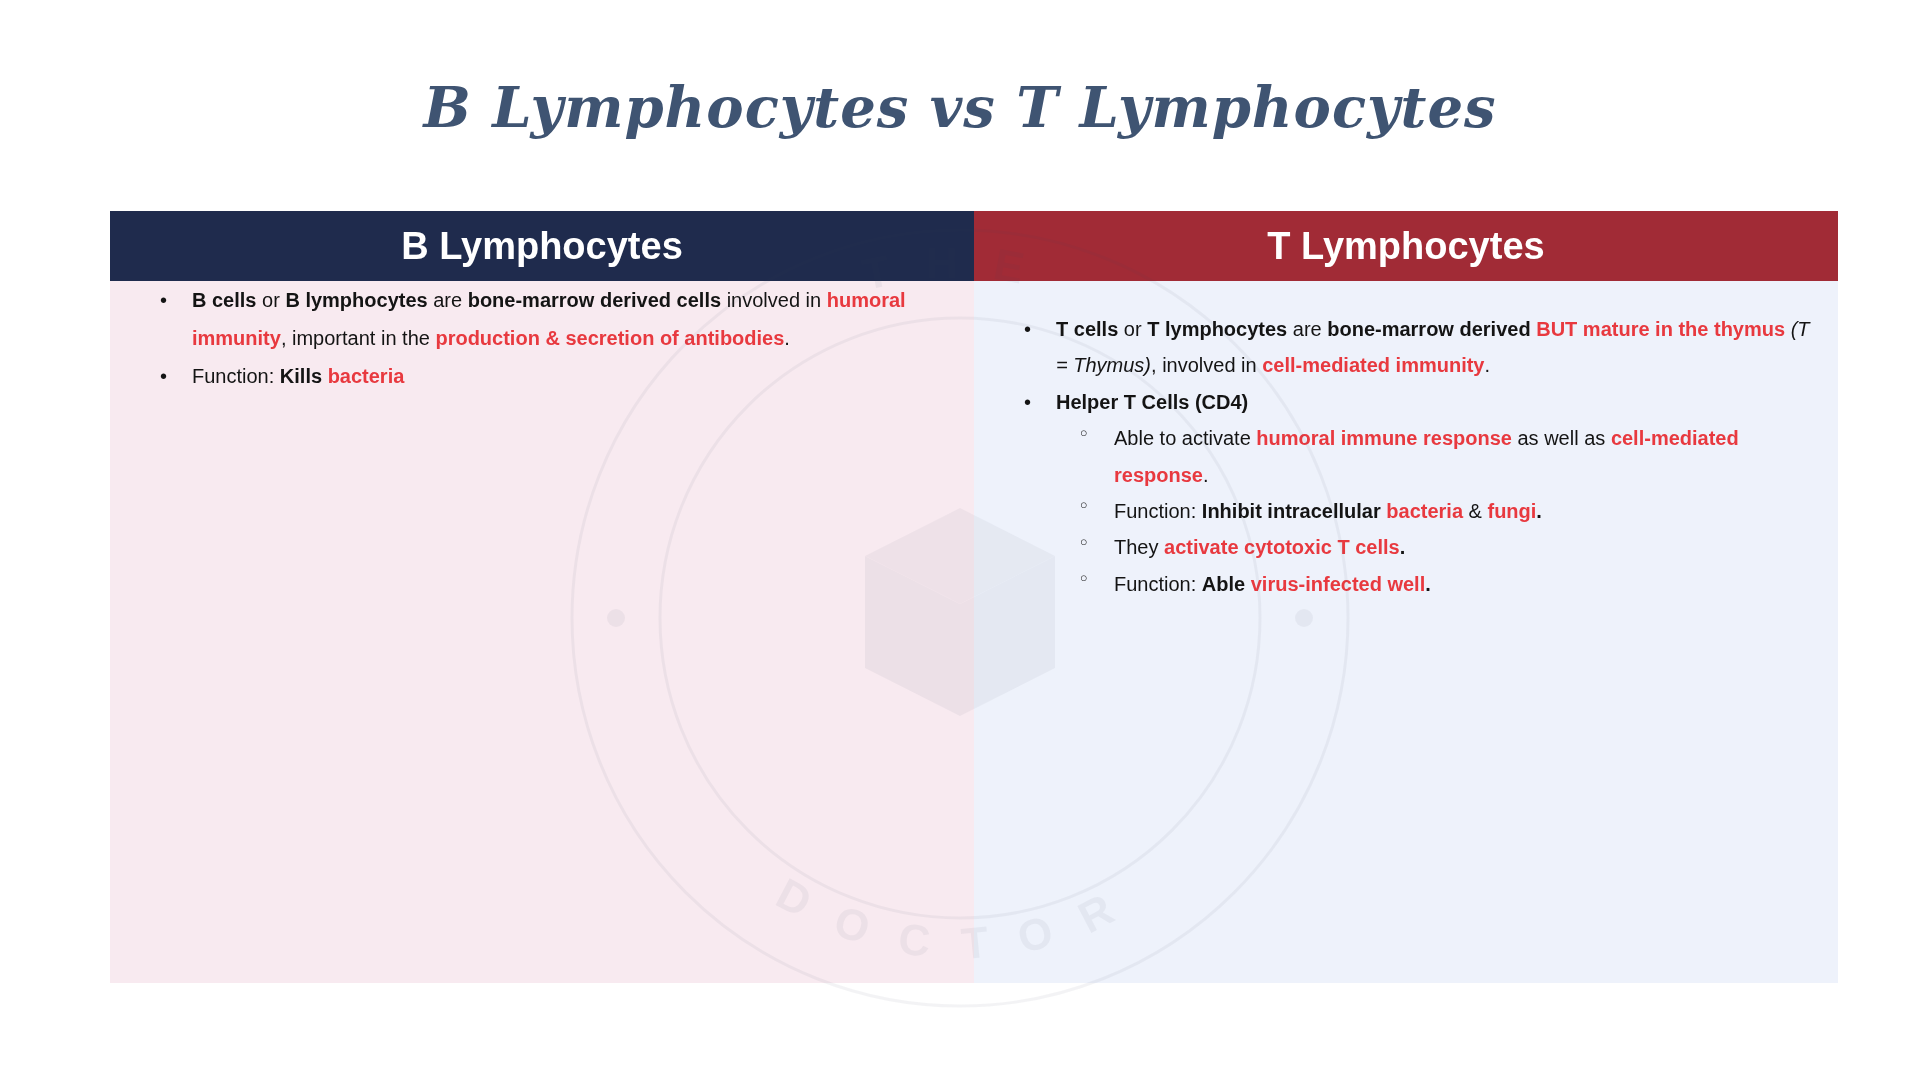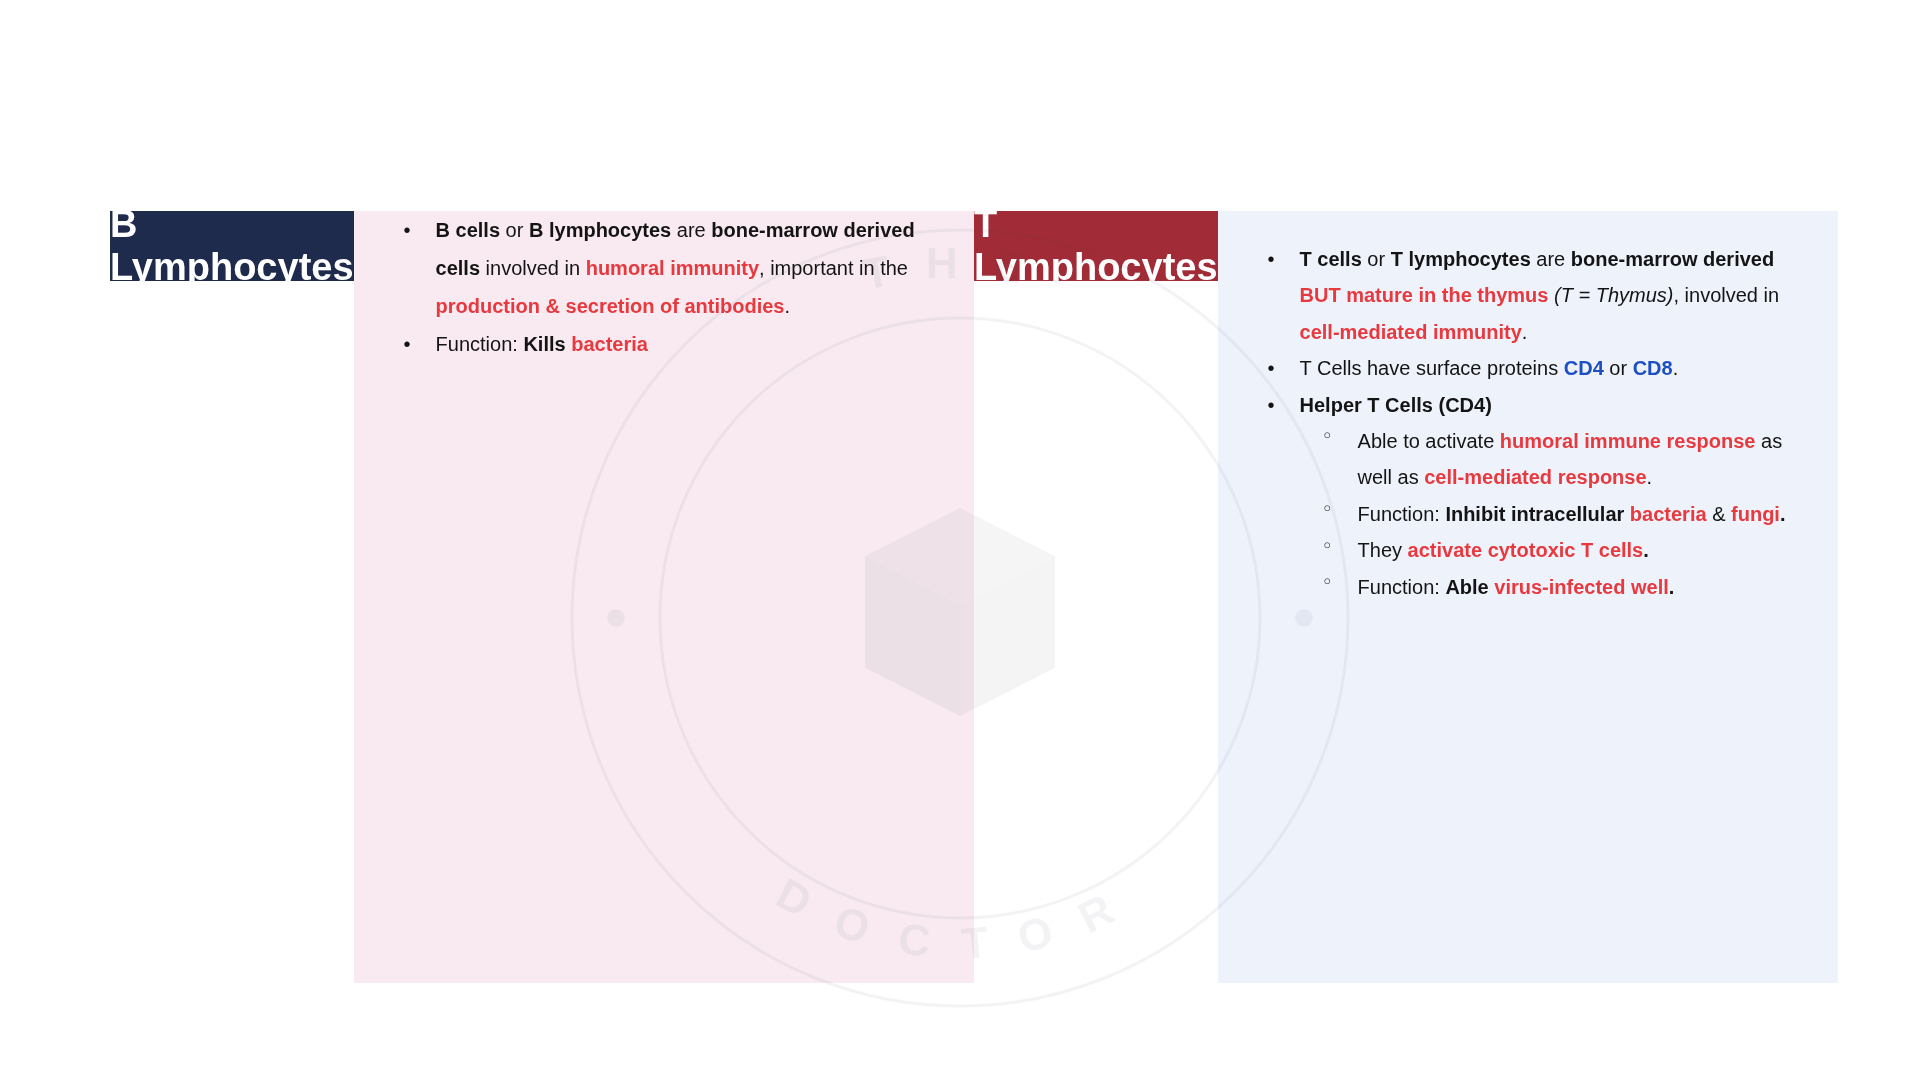--- a/index.html
+++ b/index.html
@@ -33,21 +33,21 @@
     position: absolute;
     left: 110px;
     top: 211px;
     width: 1728px;
     height: 772px;
     display: flex;
   }
   .col {
     width: 50%;
     display: flex;
-    flex-direction: row;
+    flex-direction: column;
   }
   .header {
     height: 70px;
     flex: 0 0 70px;
     display: flex;
     align-items: center;
     justify-content: center;
     color: #ffffff;
     font-weight: 700;
     font-size: 38px;
@@ -111,37 +111,37 @@
     transform: translate(-50%, -50%);
     opacity: 0.055;
     pointer-events: none;
   }
 </style>
 </head>
 <body>
 
 <div class="slide">
 
+  <h1 class="title">B Lymphocytes vs T Lymphocytes</h1>
 
   <div class="table">
     <div class="col">
       <div class="header navy">B Lymphocytes</div>
       <div class="body left-body">
         <ul class="bullets">
             <li class="lvl1"><span class="s-b">B cells</span><span class="s-p"> or </span><span class="s-b">B lymphocytes</span><span class="s-p"> are </span><span class="s-b">bone-marrow derived cells</span><span class="s-p"> involved in </span><span class="s-r">humoral immunity</span><span class="s-p">, important in the </span><span class="s-r">production &amp; secretion of antibodies</span><span class="s-p">.</span></li>
             <li class="lvl1"><span class="s-p">Function: </span><span class="s-b">Kills </span><span class="s-r">bacteria</span></li>
           </ul>
       </div>
     </div>
     <div class="col">
       <div class="header maroon">T Lymphocytes</div>
       <div class="body right-body">
         <ul class="bullets">
             <li class="lvl1"><span class="s-b">T cells</span><span class="s-p"> or </span><span class="s-b">T lymphocytes</span><span class="s-p"> are </span><span class="s-b">bone-marrow derived </span><span class="s-r">BUT mature in the thymus</span><span class="s-i"> (T = Thymus)</span><span class="s-p">, involved in </span><span class="s-r">cell-mediated immunity</span><span class="s-p">.</span></li>
-            <li class="lvl1"><span class="s-p">T Cells have surface proteins </span><span class="s-u">CD4</span><span class="s-p"> or </span><span class="s-u">CD8</span><span class="s-p">.</span></li>
             <li class="lvl1"><span class="s-b">Helper T Cells (CD4)</span></li>
             <li class="lvl2"><span class="s-p">Able to activate </span><span class="s-r">humoral immune response</span><span class="s-p"> as well as </span><span class="s-r">cell-mediated response</span><span class="s-p">.</span></li>
             <li class="lvl2"><span class="s-p">Function: </span><span class="s-b">Inhibit intracellular </span><span class="s-r">bacteria</span><span class="s-p"> &amp; </span><span class="s-r">fungi</span><span class="s-b">.</span></li>
             <li class="lvl2"><span class="s-p">They </span><span class="s-r">activate cytotoxic T cells</span><span class="s-b">.</span></li>
             <li class="lvl2"><span class="s-p">Function: </span><span class="s-b">Able </span><span class="s-r">virus-infected well</span><span class="s-b">.</span></li>
           </ul>
       </div>
     </div>
   </div>
 

